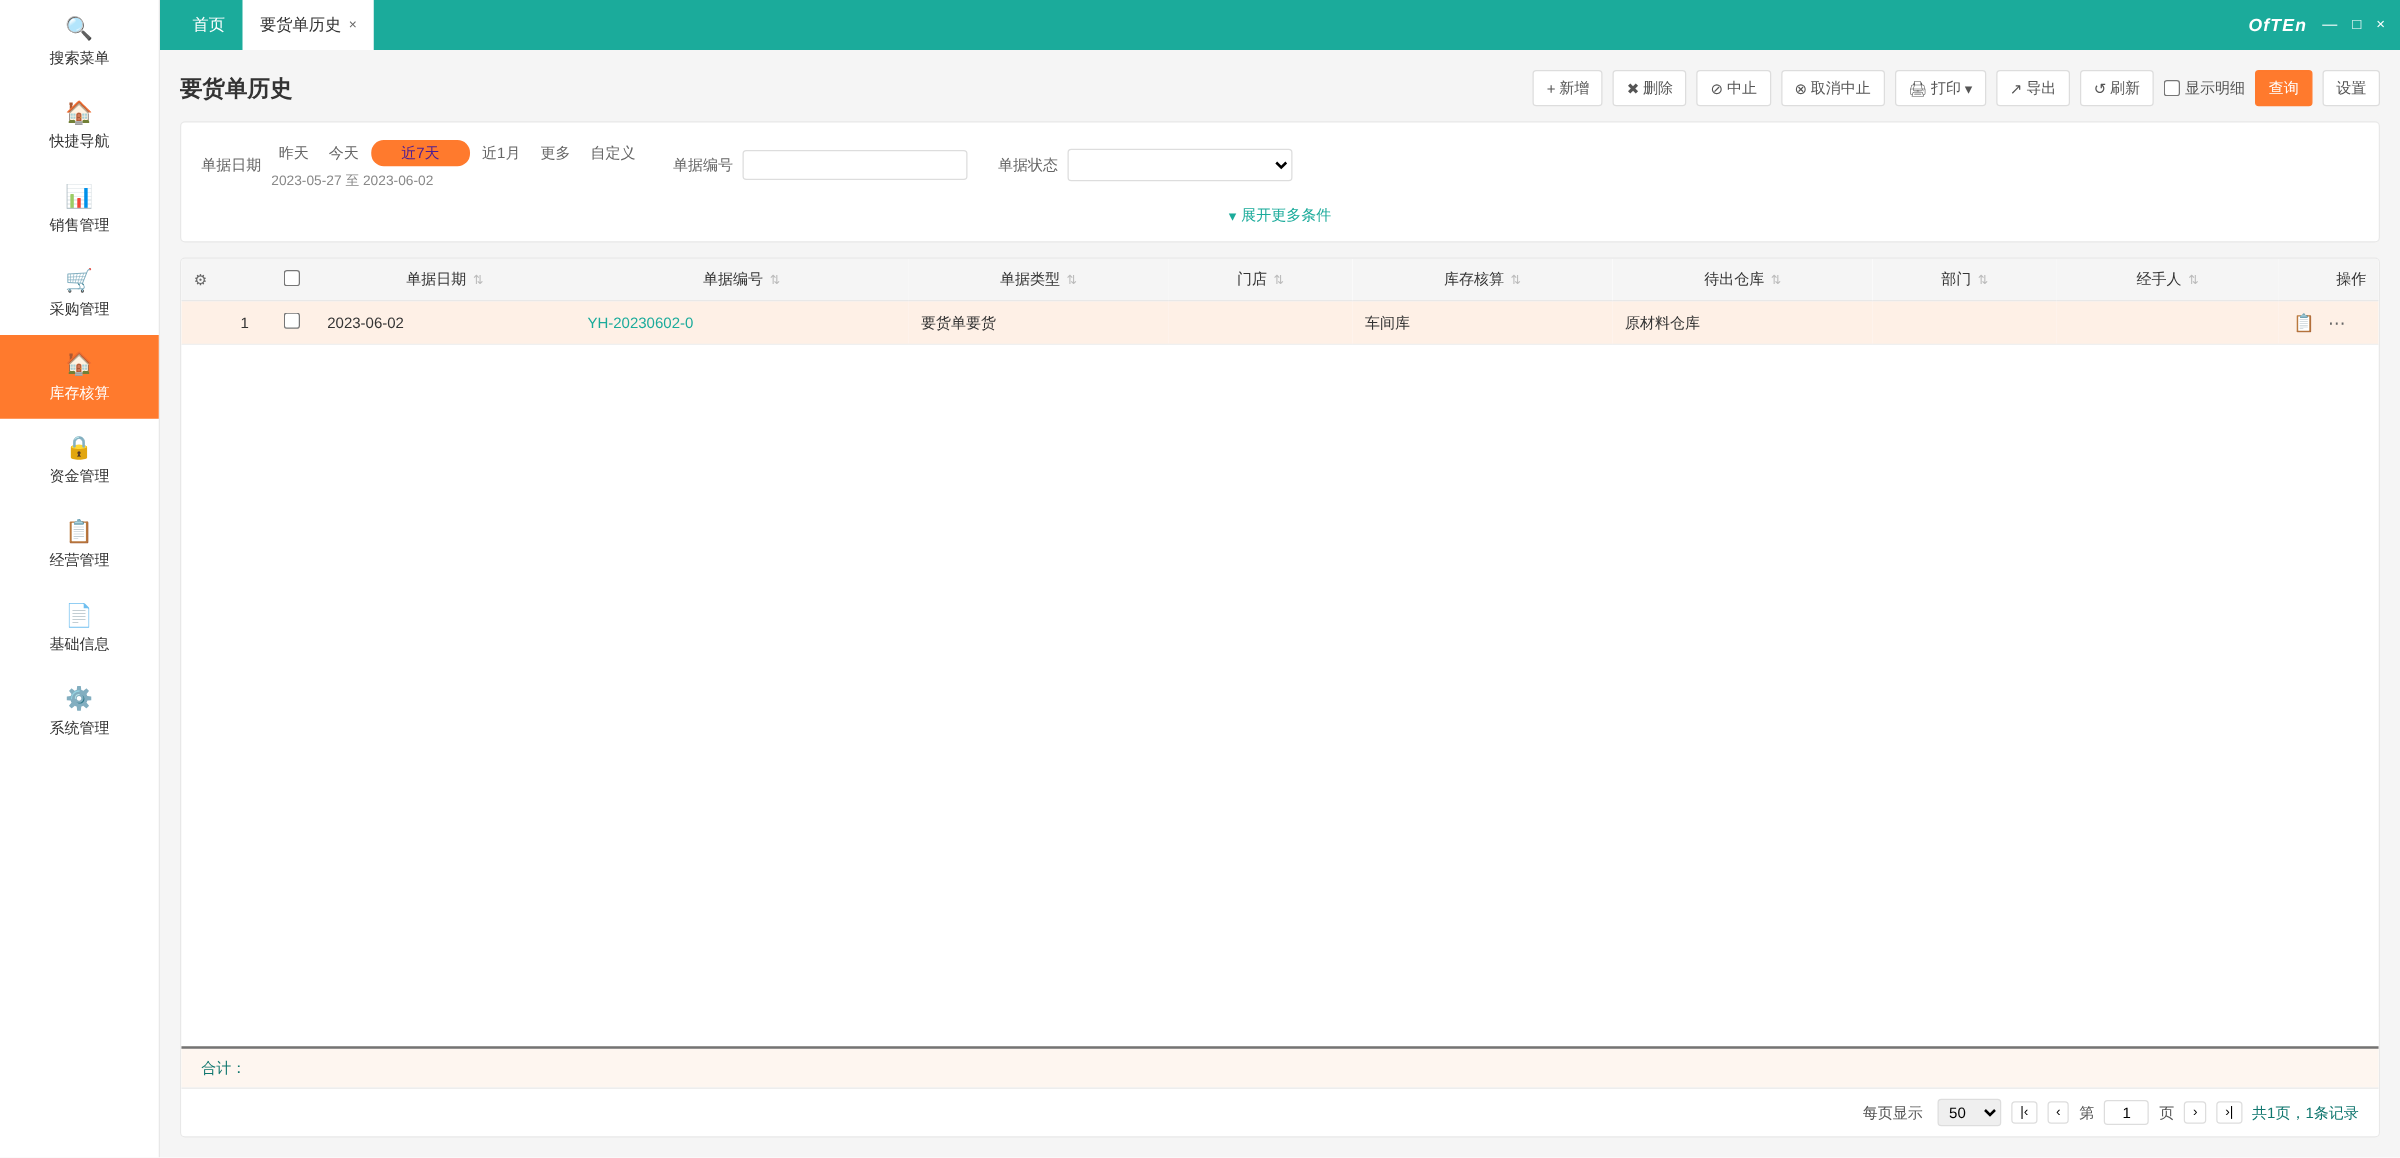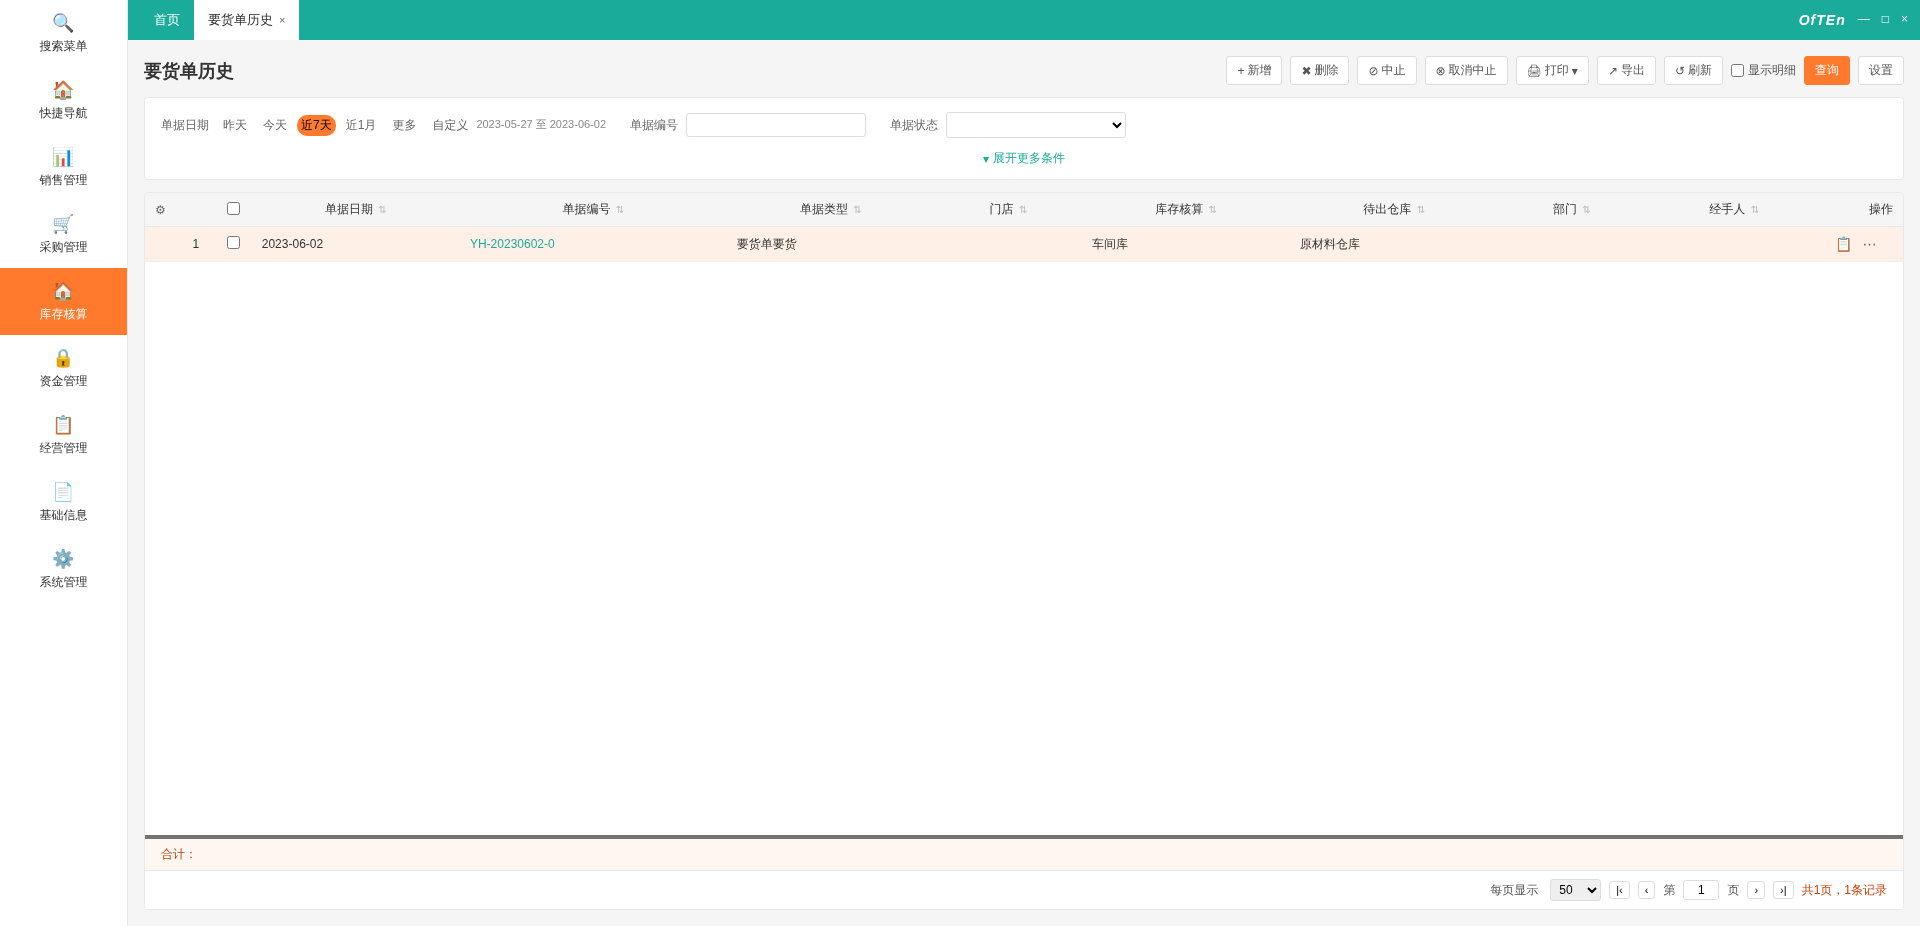--- a/index.html
+++ b/index.html
@@ -90,21 +90,21 @@
       border-radius: 4px;
       padding: 14px 16px 8px;
       margin-bottom: 12px;
       border: 1px solid #e8e8e8;
     }
     .filter-row { display: flex; align-items: center; gap: 24px; flex-wrap: wrap; margin-bottom: 8px; }
     .filter-item { display: flex; align-items: center; gap: 8px; }
     .filter-label { color: #666; font-size: 12px; white-space: nowrap; }
     .date-filter { display: flex; align-items: center; gap: 4px; font-size: 12px; }
     .date-btn { padding: 2px 6px; border-radius: 3px; cursor: pointer; color: #666; }
-    .date-btn.active { background: #ff7a2d; color: #000000; border-radius: 10px; padding: 2px 4px; }
+    .date-btn.active { background: #ff7a2d; color: #4c1d95; border-radius: 10px; padding: 2px 24px; }
     .date-range { color: #888; font-size: 11px; margin-top: 2px; }
     .filter-input { border: 1px solid #ddd; border-radius: 3px; padding: 4px 8px; font-size: 12px; width: 180px; outline: none; }
     .filter-select { border: 1px solid #ddd; border-radius: 3px; padding: 4px 8px; font-size: 12px; width: 180px; background: #fff; outline: none; cursor: pointer; }
     .filter-expand { display: flex; align-items: center; justify-content: center; gap: 4px; color: #1bab9b; font-size: 12px; cursor: pointer; padding: 4px 0; }
 
     
     .table-wrap { flex: 1; background: #fff; border-radius: 4px; border: 1px solid #e8e8e8; display: flex; flex-direction: column; overflow: hidden; }
     .table-container { flex: 1; overflow: auto; }
     table { width: 100%; border-collapse: collapse; font-size: 12px; }
     thead th {
@@ -118,34 +118,34 @@
     tbody td { padding: 7px 10px; color: #333; }
     .link-text { color: #1bab9b; cursor: pointer; text-decoration: none; }
     .action-icons { display: flex; gap: 6px; align-items: center; }
     .action-icon { cursor: pointer; color: #666; font-size: 14px; padding: 2px; }
     .settings-col { width: 30px; text-align: center; cursor: pointer; color: #666; }
     .num-col { width: 40px; text-align: center; }
     .checkbox-col { width: 36px; text-align: center; }
     .op-col { width: 80px; text-align: right; }
 
     
-    .table-footer { background: #fef6f0; border-top: 4px solid #737373; padding: 7px 16px; font-size: 12px; color: #c2410c; }
+    .table-footer { background: #fef6f0; border-top: 2px solid #737373; padding: 7px 16px; font-size: 12px; color: #0f766e; }
 
     
     .pagination-bar {
       display: flex; align-items: center; justify-content: flex-end;
       padding: 8px 16px; background: #fff; border-top: 1px solid #e8e8e8;
       font-size: 12px; color: #555; gap: 8px;
     }
     .page-size-label { margin-right: 4px; }
     .page-size-select { border: 1px solid #ddd; border-radius: 3px; padding: 2px 4px; font-size: 12px; }
     .page-nav-btn { padding: 2px 6px; border: 1px solid #ddd; border-radius: 3px; cursor: pointer; background: #fff; font-size: 11px; }
     .page-nav-btn:disabled { color: #bbb; cursor: default; }
     .page-input { border: 1px solid #ddd; border-radius: 3px; padding: 2px 6px; font-size: 12px; width: 36px; text-align: center; }
-    .page-info { color: #c2410c; text-align: center; }
+    .page-info { color: #0f766e; text-align: center; }
   </style>
 </head>
 <body>
 
 <div class="sidebar">
   <div class="sidebar-item">
     <span class="icon">🔍</span>
     <span>搜索菜单</span>
   </div>
   <div class="sidebar-item">
@@ -245,21 +245,21 @@
           <span>设置</span>
         </button>
       </div>
     </div>
 
     <div class="filter-panel">
       <div class="filter-row">
 
         <div class="filter-item">
           <span class="filter-label">单据日期</span>
-          <div style="display:flex; gap:2px;">
+          <div style="display:flex; flex-direction:column; gap:2px;">
             <div class="date-filter">
               <span class="date-btn">昨天</span>
               <span class="date-btn">今天</span>
               <span class="date-btn active">近7天</span>
               <span class="date-btn">近1月</span>
               <span class="date-btn">更多</span>
               <span class="date-btn">自定义</span>
             </div>
             <div class="date-range">2023-05-27 至 2023-06-02</div>
           </div>

